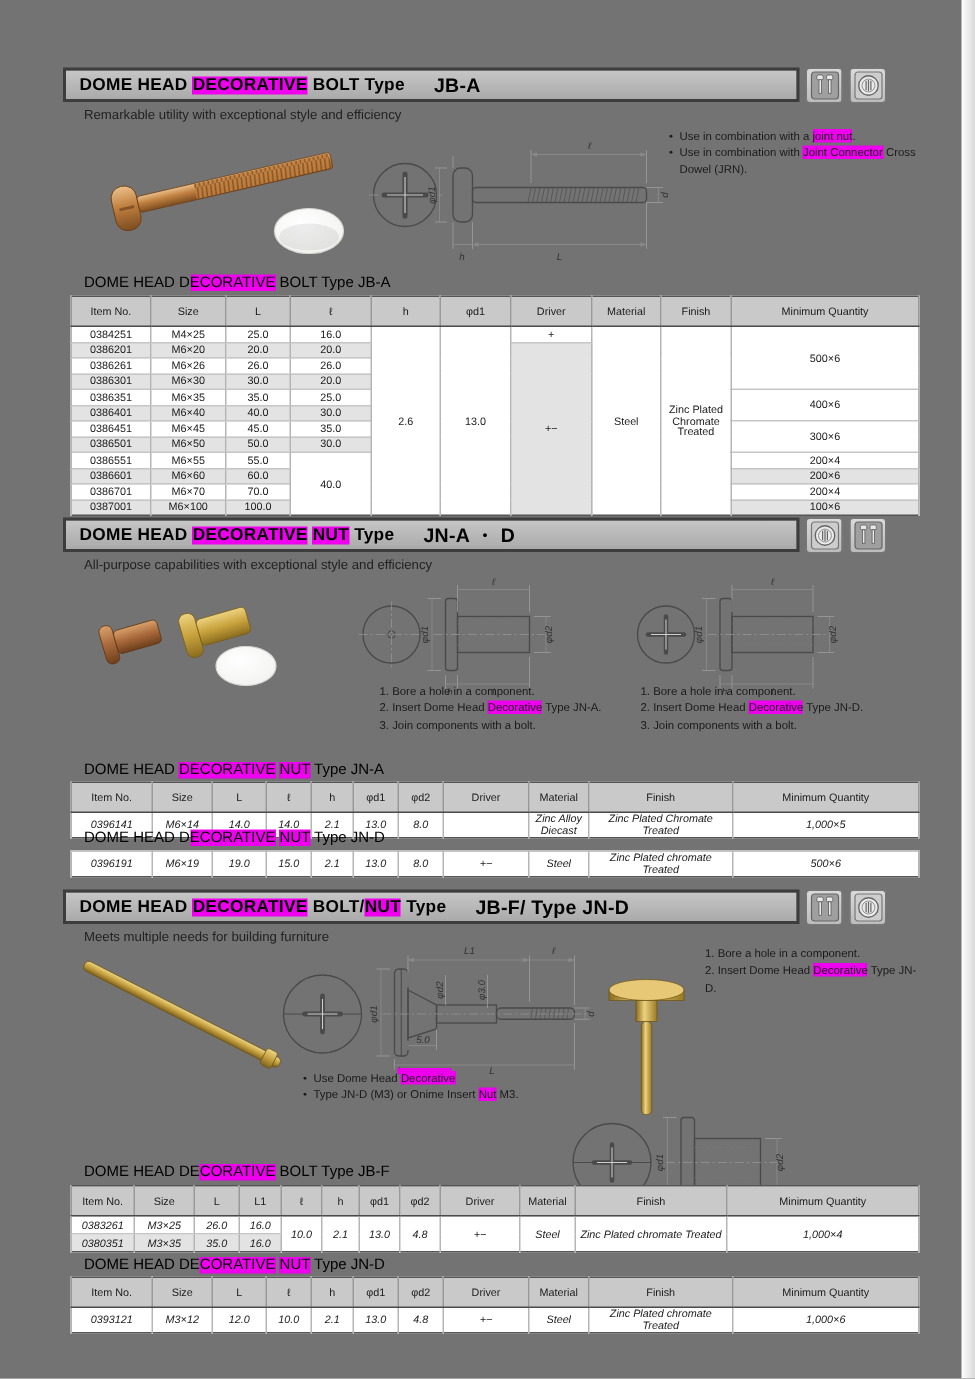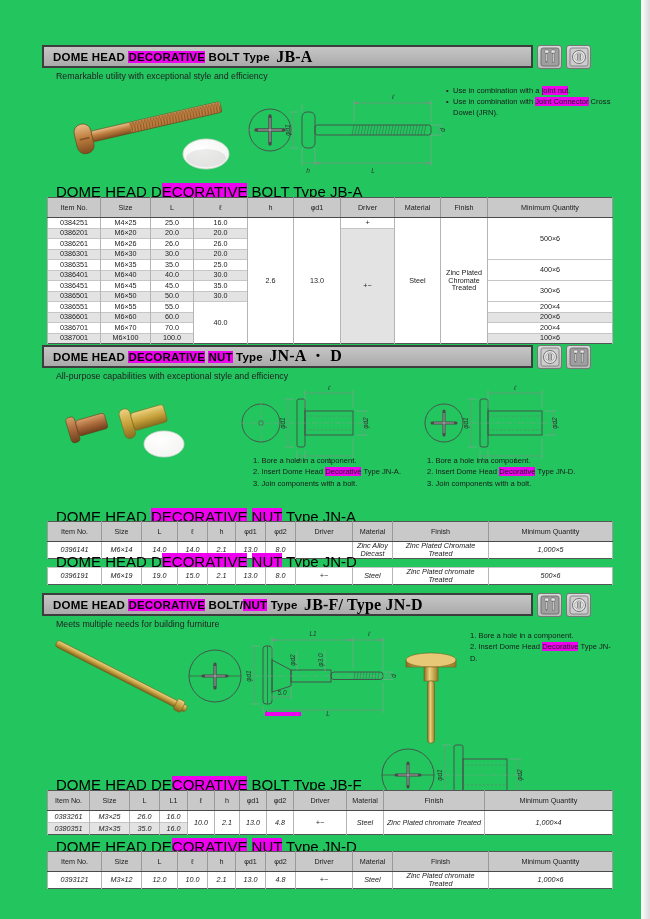--- a/index.html
+++ b/index.html
@@ -1,30 +1,30 @@
 <!DOCTYPE html>
 <html><head>
 <meta charset="utf-8">
 <style>
   html,body{margin:0;padding:0;}
   body{width:650px;height:919px;background:#ffffff;font-family:"Liberation Sans",sans-serif;color:#1a1a1a;position:relative;overflow:hidden;}
-  .page{position:absolute;inset:0;background:#22c55e;}
+  .page{position:absolute;inset:0;background:#737373;}
   .edge{position:absolute;right:0;top:0;width:9px;height:919px;background:linear-gradient(to right,#ffffff,#d9d9d9);}
   .hl{background:#ee00ee;}
   .t-seg{white-space:pre-wrap;}
   .bar{position:absolute;left:42px;width:478px;height:19px;background:linear-gradient(#c6c6c6,#aaaaaa);border:2px solid #3d3d3d;display:flex;align-items:center;padding-left:9px;font-weight:bold;font-size:11.5px;letter-spacing:.2px;color:#000;}
-  .bar .code{font-size:16px;margin-left:3px;font-family:Liberation Serif, serif;}
+  .bar .code{font-size:13px;margin-left:16px;}
   .icon-box{position:absolute;width:23px;height:22px;background:linear-gradient(#d9d9d9,#bcbcbc);border:1px solid #777;border-radius:3px;display:flex;align-items:center;justify-content:center;}
   .subtitle{position:absolute;font-size:8.8px;color:#222;}
   .bullets{position:absolute;font-size:7.6px;line-height:1.45;margin:0;padding:0;}
   .bullets li{list-style:none;padding-left:7px;position:relative;margin:0;}
   .bullets li::before{content:"\2022";position:absolute;left:0;top:0;}
   .steps{position:absolute;font-size:7.6px;line-height:1.5;}
   .steps div{margin:0;}
-  .tbl-title{position:absolute;font-size:15px;color:#000;}
+  .tbl-title{position:absolute;font-size:10px;color:#000;}
   table.cat{position:absolute;border-collapse:collapse;table-layout:fixed;font-size:7.2px;line-height:1.1;background:#fff;border:1px solid #555;}
   .cat th{background:#c9c9c9;font-weight:normal;border-left:1px solid #999;border-right:1px solid #999;border-bottom:1px solid #4a4a4a;height:17px;padding:1px 2px;text-align:center;}
   .cat td{border-left:1px solid #b5b5b5;border-right:1px solid #b5b5b5;border-top:1px solid #c6c6c6;text-align:center;padding:0 2px;height:9.5px;background:transparent;}
   .cat tr.alt{background:#e3e3e3;}
   .cat td.wrap{white-space:normal;}
   .row1 td{height:11px;font-style:italic;}
   .mag-bar{position:absolute;background:#ee00ee;}
   svg text.lbl{font:italic 6.5px "Liberation Sans",sans-serif;fill:#333;}
   svg .ol{stroke:#4a4a4a;stroke-width:.9;fill:none;}
   svg .ol2{stroke:#4a4a4a;stroke-width:.7;fill:none;}
@@ -653,20 +653,24 @@
   <rect x="29.5" y="33" width="7" height="62" rx="3" fill="url(#au4)" stroke="#6e5516" stroke-width="0.5"></rect>
 </svg>
 
 <div class="steps" style="left:470px;top:630px;width:148px;">
   <div>1. Bore a hole in a component.</div>
   <div><span class="t-seg">2. Insert Dome Head </span><span class="t-seg hl">Decorative</span><span class="t-seg"> Type JN-D.</span></div>
 </div>
 
 <div class="mag-bar" style="left:265px;top:712px;width:36px;height:3.5px;"></div>
 
+<ul class="bullets" style="left:202px;top:713px;width:215px;">
+  <li><span class="t-seg">Use Dome Head </span><span class="t-seg hl">Decorative</span></li>
+  <li><span class="t-seg">Type JN-D (M3) or Onime Insert </span><span class="t-seg hl">Nut</span><span class="t-seg"> M3.</span></li>
+</ul>
 
 <svg style="position:absolute;left:380px;top:735px;" width="165" height="80" viewBox="0 0 165 80">
   <circle class="ol" cx="28" cy="40" r="26"></circle>
   <line class="ol2" x1="2" y1="40" x2="54" y2="40"></line>
   <g stroke="#4a4a4a" stroke-width="3" stroke-linecap="round">
         <line x1="28" y1="28" x2="28" y2="52"></line>
         <line x1="16" y1="40" x2="40" y2="40"></line>
       </g>
   <g stroke="#cecece" stroke-width="0.7">
         <line x1="28" y1="30" x2="28" y2="50"></line>

